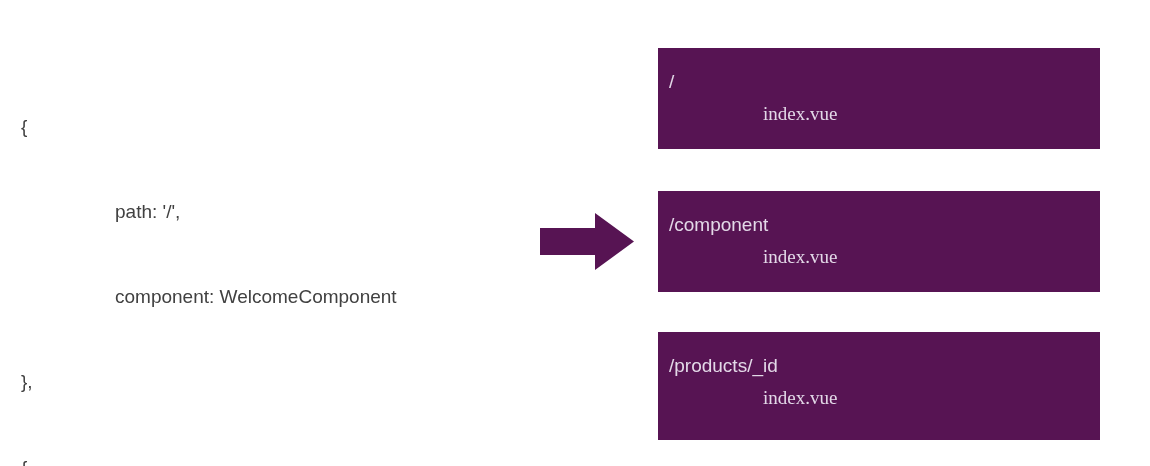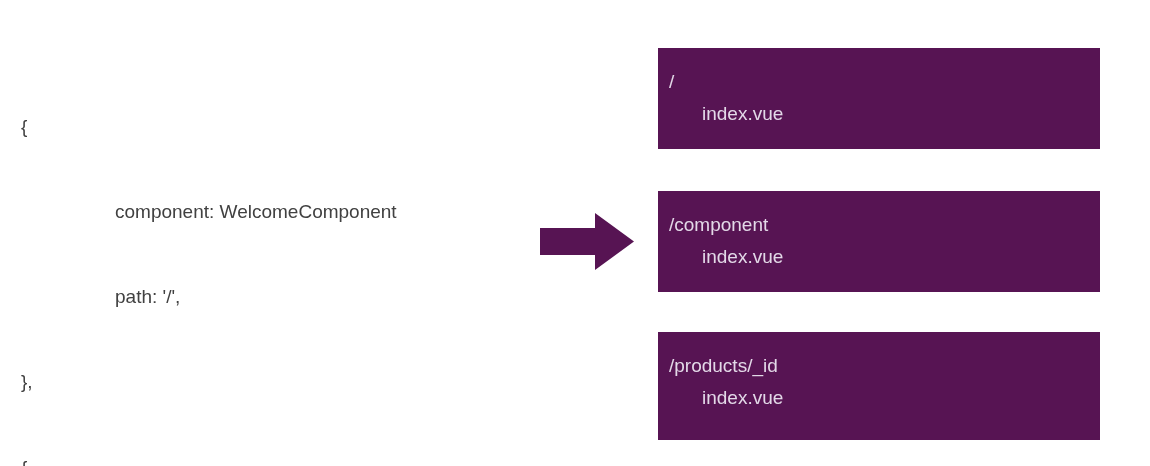--- a/index.html
+++ b/index.html
@@ -54,34 +54,35 @@
   }
   .route-box.box-1 { top: 48px; }
   .route-box.box-2 { top: 191px; }
   .route-box.box-3 { top: 332px; height: 108px; }
   .route-path {
     padding-left: 11px;
     height: 32px;
     line-height: 32px;
   }
   .route-file {
-    padding-left: 44px;
+    padding-left: 105px;
     height: 32px;
     line-height: 32px;
+    font-family: Liberation Serif, serif;
   }
 </style>
 </head>
 <body>
 
 <div class="canvas">
 
   <div class="code-block">
     <div class="code-line">{</div>
+    <div class="code-line indent">path: '/',</div>
     <div class="code-line indent">component: WelcomeComponent</div>
-    <div class="code-line indent">path: '/',</div>
     <div class="code-line">},</div>
     <div class="code-line">{</div>
     
     
     
     
     
     
     
   </div>

